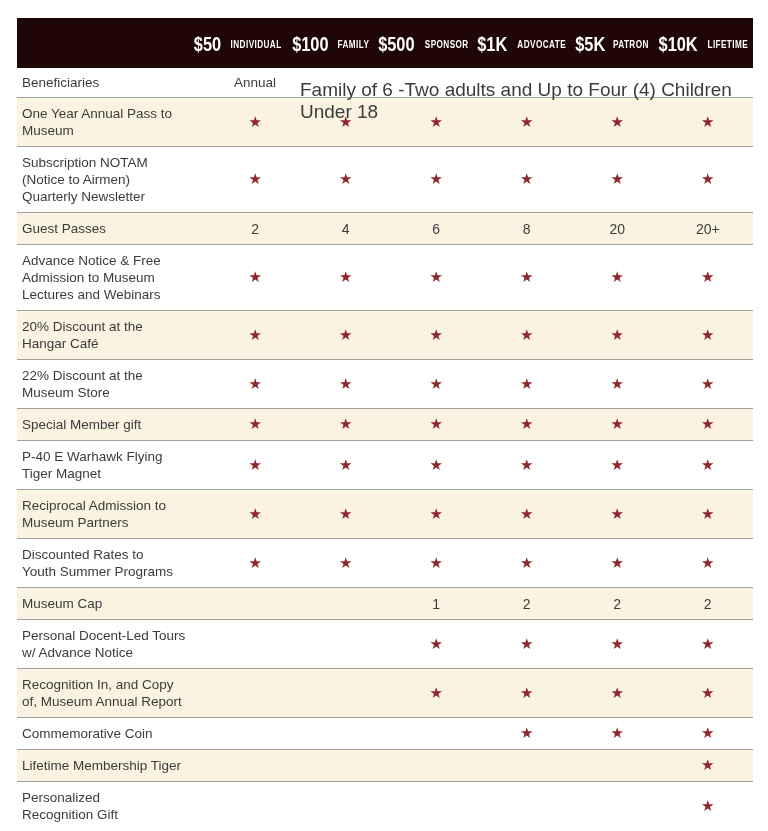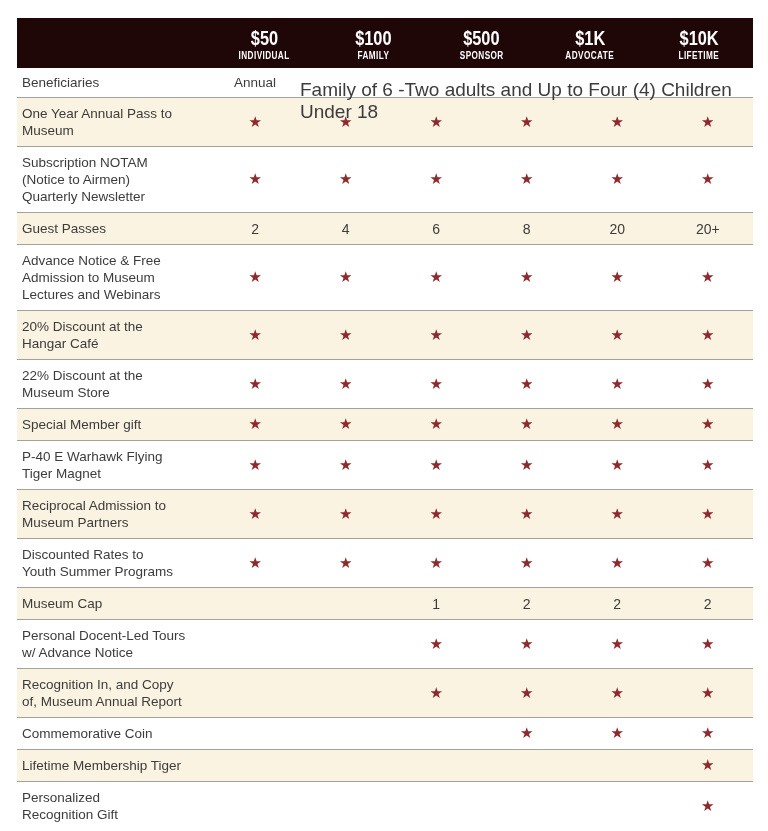--- a/index.html
+++ b/index.html
@@ -20,21 +20,21 @@
   }
   .table-wrap{
     position:absolute;left:17px;top:18px;width:736px;
   }
   
   .tier-header{
     display:flex;background:var(--header-bg);height:50px;
   }
   .tier-header .label-col{width:193px;}
   .tier-cell{
-    flex:1;display:flex;flex-direction:column;align-items:center;justify-content:center;
+    flex:1;display:flex;flex-direction:row;align-items:center;justify-content:center;
     color:var(--header-fg);line-height:1.05;padding-top:2px;
   }
   .tier-price{
     display:inline-block;font-weight:bold;font-size:21px;letter-spacing:0px;
     transform:scaleX(.78);transform-origin:center;
   }
   .tier-name{
     display:inline-block;font-weight:bold;font-size:10px;letter-spacing:.5px;
     transform:scaleX(.82);transform-origin:center;margin-top:2px;
   }
@@ -86,20 +86,24 @@
       </div>
       <div class="tier-cell">
         <span class="tier-price">$500</span>
         <span class="tier-name">SPONSOR</span>
       </div>
       <div class="tier-cell">
         <span class="tier-price">$1K</span>
         <span class="tier-name">ADVOCATE</span>
       </div>
       <div class="tier-cell">
+        <span class="tier-price">$5K</span>
+        <span class="tier-name">PATRON</span>
+      </div>
+      <div class="tier-cell">
         <span class="tier-price">$10K</span>
         <span class="tier-name">LIFETIME</span>
       </div>
     </div>
 
   <div class="row benef-row">
     <div class="label-col">Beneficiaries</div>
     <div class="benef-single">Annual</div>
     <div class="benef-family">Family of 6 -Two adults and Up to Four (4) Children Under 18</div>
   </div>

